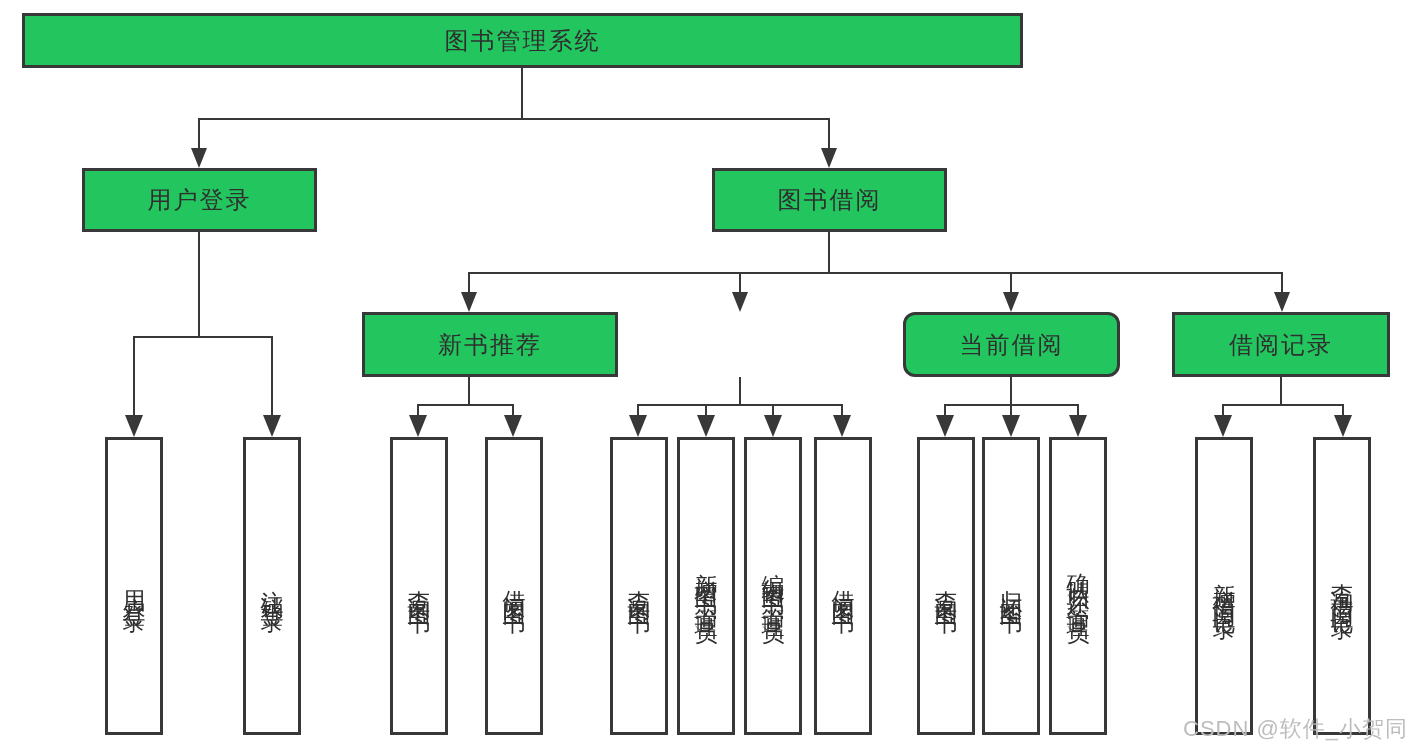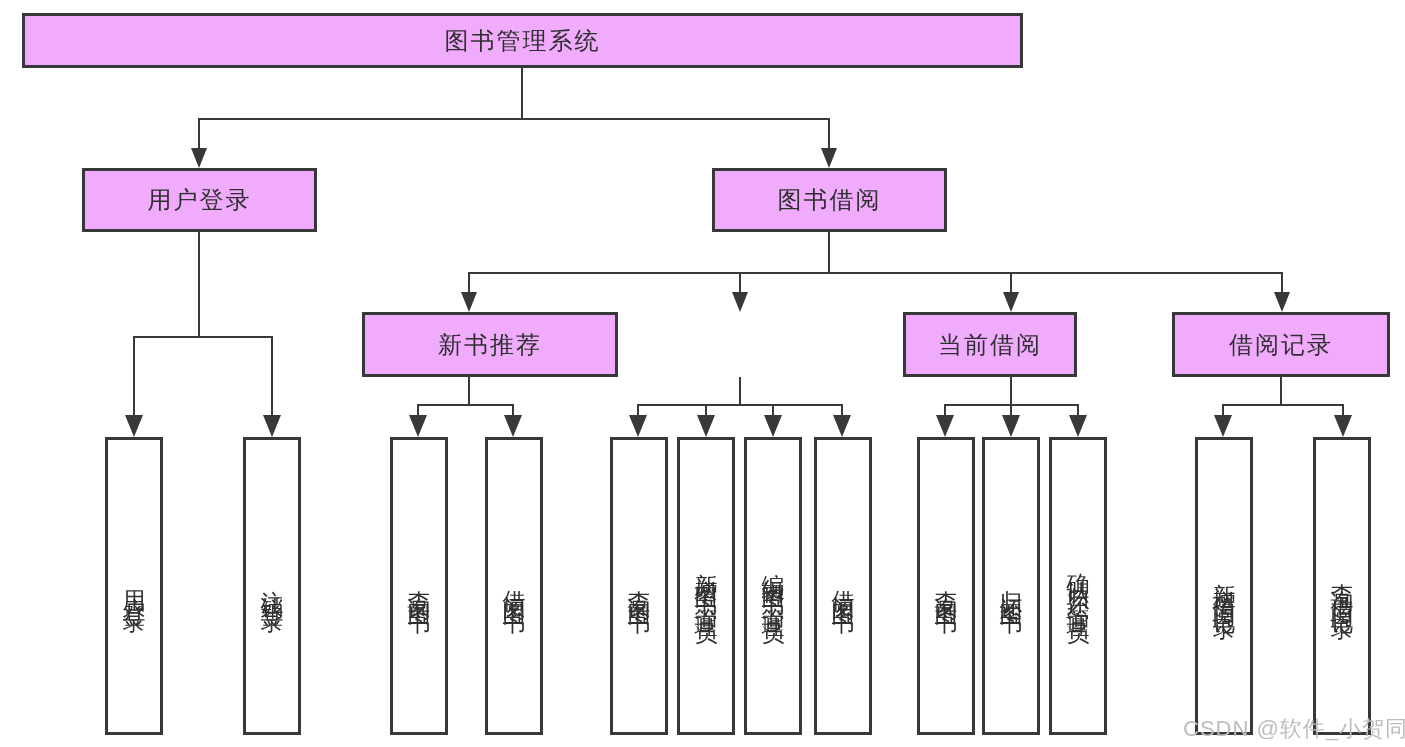--- a/index.html
+++ b/index.html
@@ -1,21 +1,21 @@
 <!DOCTYPE html>
 <html><head>
 <meta charset="utf-8">
 <style>
   html,body{margin:0;padding:0;background:#fff;}
   .stage{
     position:relative;width:1405px;height:747px;background:#ffffff;
     font-family:"Liberation Sans","DejaVu Sans",sans-serif;overflow:hidden;
   }
   .box{
-    position:absolute;background:#f0abfc;border:3px solid #383838;box-sizing:border-box;
+    position:absolute;background:#22c55e;border:3px solid #383838;box-sizing:border-box;
     display:flex;align-items:center;justify-content:center;
     color:#2f2f2f;font-size:24px;letter-spacing:2px;z-index:2;
   }
   .vbox{
     position:absolute;background:#ffffff;border:3px solid #383838;box-sizing:border-box;
     display:flex;align-items:center;justify-content:center;
     width:58px;top:437px;height:298px;z-index:2;
   }
   .vbox .vtext{
     writing-mode:vertical-rl;font-size:23px;letter-spacing:7px;line-height:1;color:#2f2f2f;
@@ -59,21 +59,21 @@
   <div class="ln" style="left:468px;top:272px;width:2px;height:24px;"></div>
   <div class="ln" style="left:739px;top:272px;width:2px;height:24px;"></div>
   <div class="ln" style="left:1010px;top:272px;width:2px;height:24px;"></div>
   <div class="ln" style="left:1281px;top:272px;width:2px;height:24px;"></div>
   <div class="ar" style="left:461px;top:292px;"></div>
   <div class="ar" style="left:732px;top:292px;"></div>
   <div class="ar" style="left:1003px;top:292px;"></div>
   <div class="ar" style="left:1274px;top:292px;"></div>
 
   <div class="box" style="left:362px;top:312px;width:256px;height:65px;">新书推荐</div>
-  <div class="box" style="left:903px;top:312px;width:174px;height:65px;">当前借阅</div>
+  <div class="box" style="left:903px;top:312px;width:217px;height:65px;border-radius:12px;">当前借阅</div>
   <div class="box" style="left:1172px;top:312px;width:218px;height:65px;">借阅记录</div>
 
   <div class="ln" style="left:468px;top:377px;width:2px;height:28px;"></div>
   <div class="ln" style="left:418px;top:404px;width:96px;height:2px;"></div>
   <div class="ln" style="left:417px;top:404px;width:2px;height:14px;"></div>
   <div class="ln" style="left:512px;top:404px;width:2px;height:14px;"></div>
   <div class="ar leaf" style="left:409px;top:415px;"></div>
   <div class="ar leaf" style="left:504px;top:415px;"></div>
 
   <div class="ln" style="left:739px;top:377px;width:2px;height:28px;"></div>

